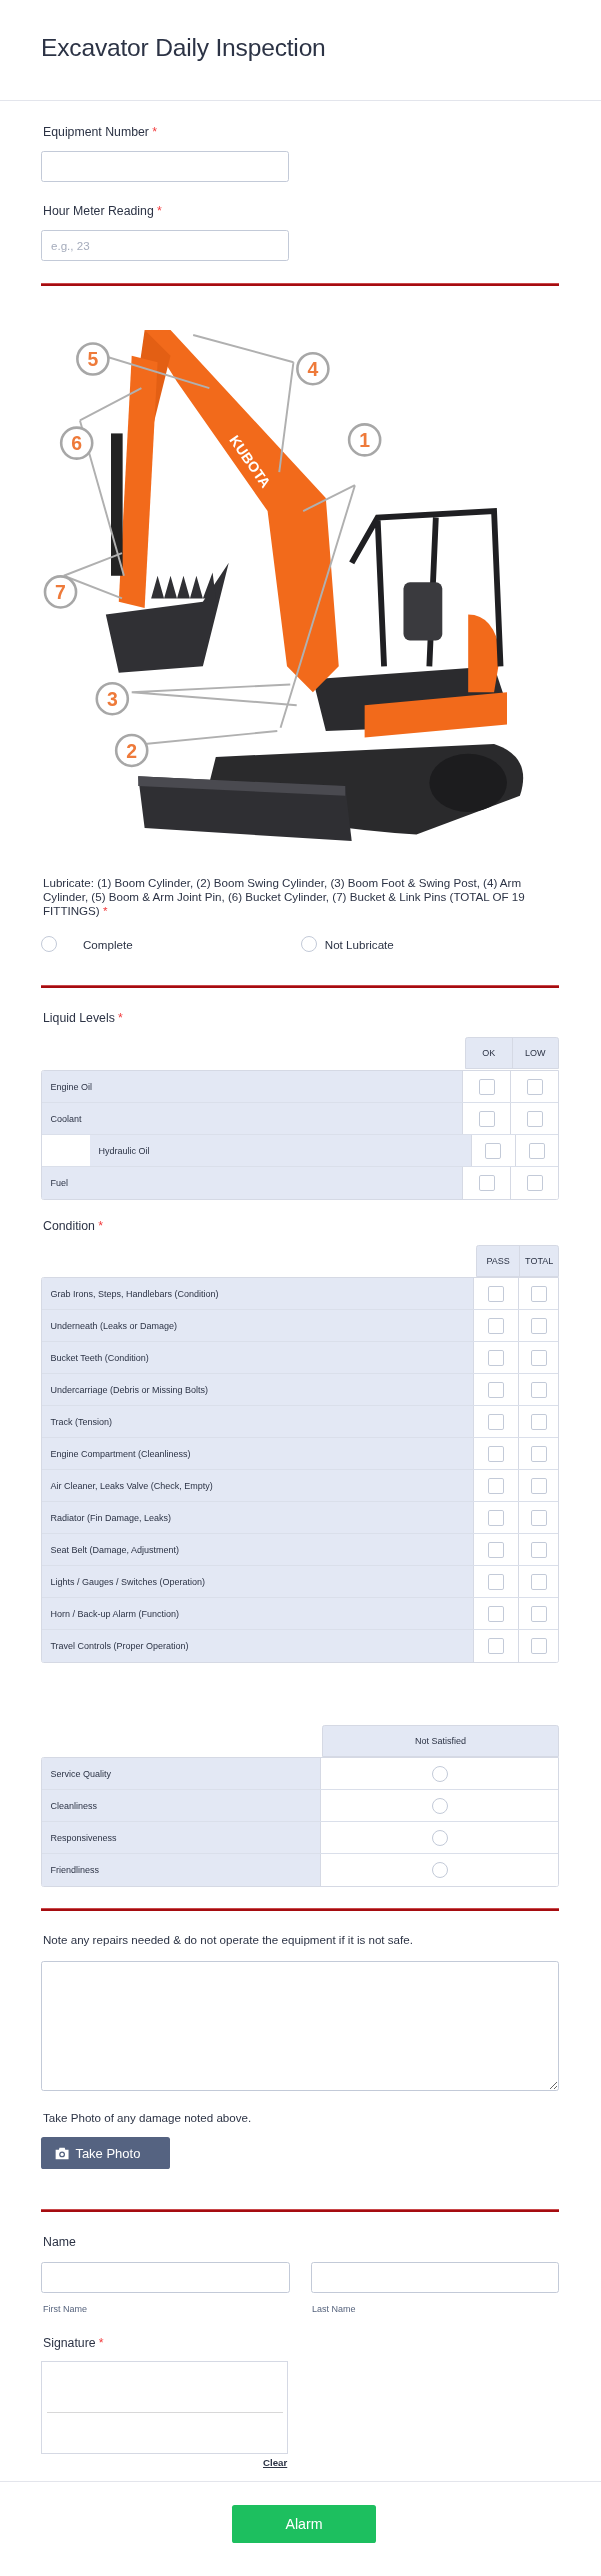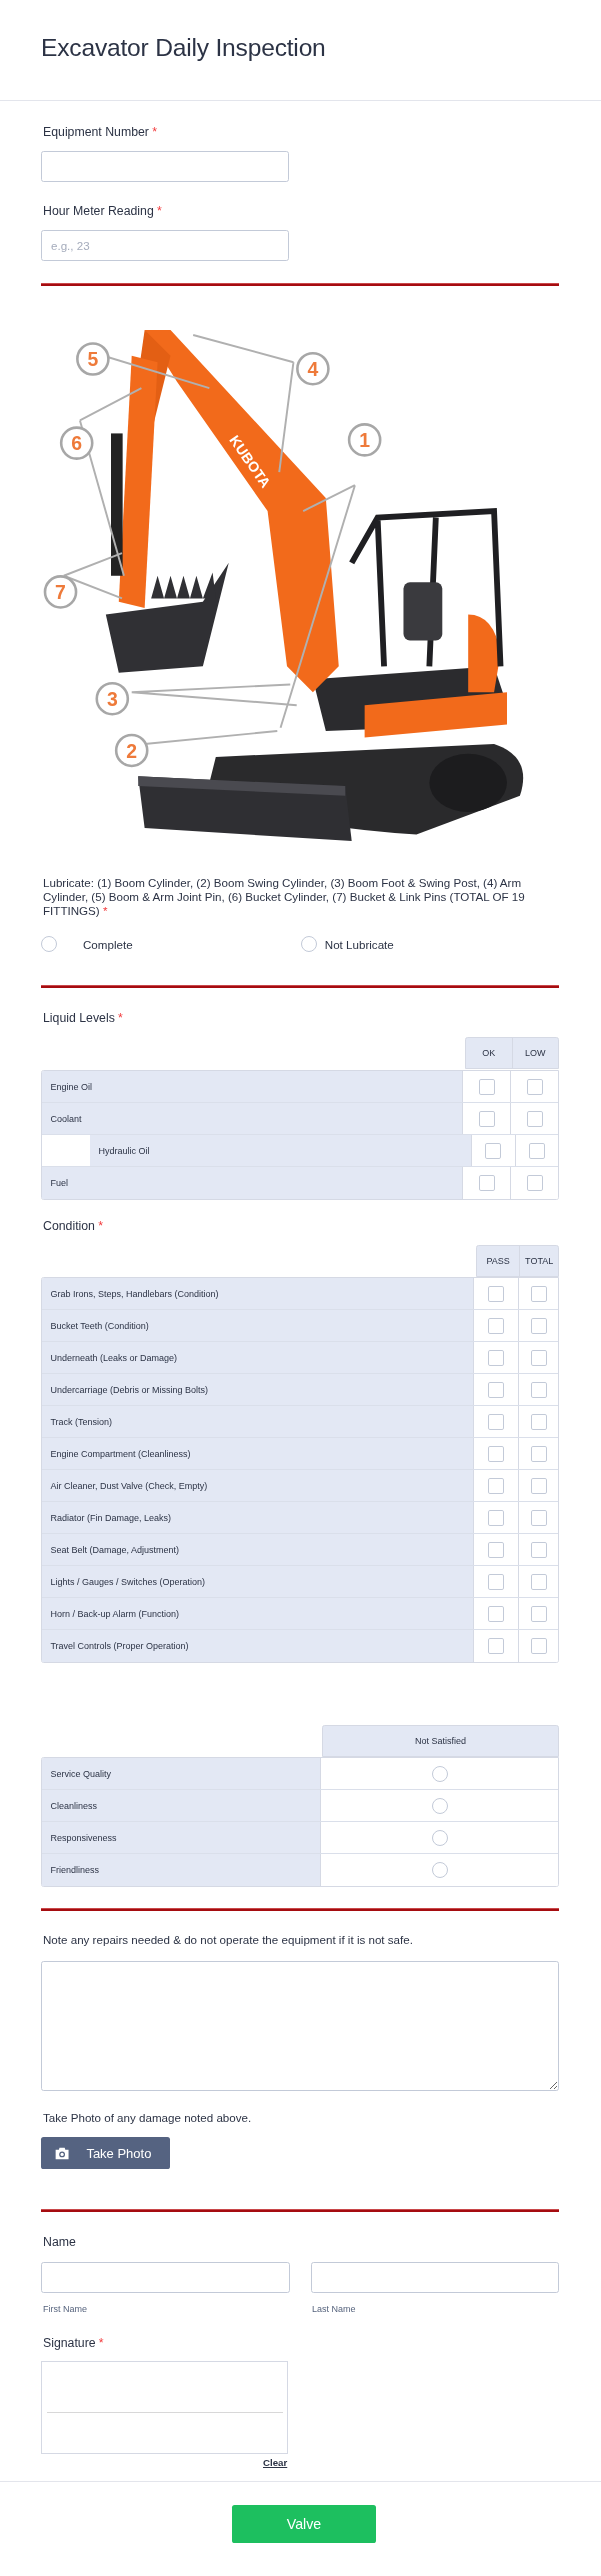--- a/index.html
+++ b/index.html
@@ -20,21 +20,21 @@
 .grid-hdr{background:#e3e8f4;border:0.6px solid #d5d9e4;display:flex;border-radius:2.6px 2.6px 0 0}
 .grid-hdr div{display:flex;align-items:center;justify-content:center;font-size:9px;color:#2c3345}
 .grid-body{border:0.6px solid #d5d9e4;border-radius:2.6px 0 2.6px 2.6px;overflow:hidden}
 .grow{display:flex;height:32px;border-bottom:1.3px solid #dadfea}
 .grow:last-child{border-bottom:none}
 .gcell-lbl{background:#e3e8f4;display:flex;align-items:center;padding-left:8.4px;font-size:9px;color:#2c3345;border-right:0.6px solid #d5d9e4}
 .gcell{background:#fff;display:flex;align-items:center;justify-content:center;border-right:0.6px solid #d5d9e4}
 .gcell:last-child{border-right:none}
 .cbox{width:16px;height:16px;border:1px solid #c3cad8;border-radius:1.9px;background:#fff}
 .textarea{left:41px;top:1961px;width:518px;height:130px;border:0.6px solid #c3cad8;border-radius:2.6px;background:#fff;resize:vertical;font-family:"Liberation Sans",sans-serif}
-.photo-btn{left:41px;top:2137px;width:129px;height:32px;background:#556381;border-radius:2.6px;color:#fff;font-size:13px;display:flex;align-items:center;padding-left:14.2px;gap:17px;border:none}
+.photo-btn{left:41px;top:2137px;width:129px;height:32px;background:#556381;border-radius:2.6px;color:#fff;font-size:13px;display:flex;align-items:center;padding-left:14.2px;gap:6px;border:none}
 .sublbl{font-size:9px;color:#57647e}
 .sig{left:41px;top:2361px;width:247px;height:93px;border:0.6px solid #d5d9e4;background:#fff}
 .sigline{position:absolute;left:4.5px;right:4.5px;top:50px;height:1.3px;background:#d8d8d8}
 .clear{left:263px;top:2457px;font-size:9.7px;font-weight:bold;text-decoration:underline;color:#2c3345}
 .submit{left:232px;top:2505px;width:144px;height:38px;background:#1dbf5f;border-radius:2.6px;color:#fff;font-size:14.2px;border:none;display:flex;align-items:center;justify-content:center;font-family:"Liberation Sans",sans-serif}
 .callout{fill:#fff;stroke:#a7a7a7;stroke-width:4}
 .callout-num{fill:#ee7a3a;font-family:"Liberation Sans",sans-serif;font-weight:bold;font-size:30px;text-anchor:middle}
 .leader{stroke:#b0b0b0;stroke-width:3;fill:none}
 </style>
 </head>
@@ -181,38 +181,38 @@
     <div class="grow">
       <div class="gcell-lbl" style="width: 434px;">Grab Irons, Steps, Handlebars (Condition)</div>
       <div class="gcell" style="width: 45px;">
         <div class="cbox"></div>
       </div>
       <div class="gcell" style="width: 39px;">
         <div class="cbox"></div>
       </div>
     </div>
     <div class="grow">
+      <div class="gcell-lbl" style="width: 434px;">Underneath (Leaks or Damage)</div>
+      <div class="gcell" style="width: 45px;">
+        <div class="cbox"></div>
+      </div>
+      <div class="gcell" style="width: 39px;">
+        <div class="cbox"></div>
+      </div>
+    </div>
+    <div class="grow">
       <div class="gcell-lbl" style="width: 434px;">Bucket Teeth (Condition)</div>
       <div class="gcell" style="width: 45px;">
         <div class="cbox"></div>
       </div>
       <div class="gcell" style="width: 39px;">
         <div class="cbox"></div>
       </div>
     </div>
     <div class="grow">
-      <div class="gcell-lbl" style="width: 434px;">Underneath (Leaks or Damage)</div>
-      <div class="gcell" style="width: 45px;">
-        <div class="cbox"></div>
-      </div>
-      <div class="gcell" style="width: 39px;">
-        <div class="cbox"></div>
-      </div>
-    </div>
-    <div class="grow">
       <div class="gcell-lbl" style="width: 434px; text-align: center;">Undercarriage (Debris or Missing Bolts)</div>
       <div class="gcell" style="width: 45px;">
         <div class="cbox"></div>
       </div>
       <div class="gcell" style="width: 39px;">
         <div class="cbox"></div>
       </div>
     </div>
     <div class="grow">
       <div class="gcell-lbl" style="width: 434px;">Track (Tension)</div>
@@ -226,21 +226,21 @@
     <div class="grow">
       <div class="gcell-lbl" style="width: 434px;">Engine Compartment (Cleanliness)</div>
       <div class="gcell" style="width: 45px;">
         <div class="cbox"></div>
       </div>
       <div class="gcell" style="width: 39px;">
         <div class="cbox"></div>
       </div>
     </div>
     <div class="grow">
-      <div class="gcell-lbl" style="width: 434px;">Air Cleaner, Dust Valve (Check, Empty)</div>
+      <div class="gcell-lbl" style="width: 434px;">Air Cleaner, Leaks Valve (Check, Empty)</div>
       <div class="gcell" style="width: 45px;">
         <div class="cbox"></div>
       </div>
       <div class="gcell" style="width: 39px;">
         <div class="cbox"></div>
       </div>
     </div>
     <div class="grow">
       <div class="gcell-lbl" style="width: 434px;">Radiator (Fin Damage, Leaks)</div>
       <div class="gcell" style="width: 45px;">
@@ -341,14 +341,14 @@
 <span class="abs sublbl" style="left:43px;top:2304px">First Name</span>
 <span class="abs sublbl" style="left:312px;top:2304px">Last Name</span>
 
 <label class="abs lbl" style="top:2336px"><span>Signature</span><span class="req">*</span></label>
 <div class="abs sig">
     <div class="sigline"></div>
   </div>
 <a class="abs clear">Clear</a>
 
 <div class="abs hdiv" style="top:2481px;height:0.6px"></div>
-<button class="abs submit">Valve</button>
+<button class="abs submit">Alarm</button>
 
 
 </body></html>

